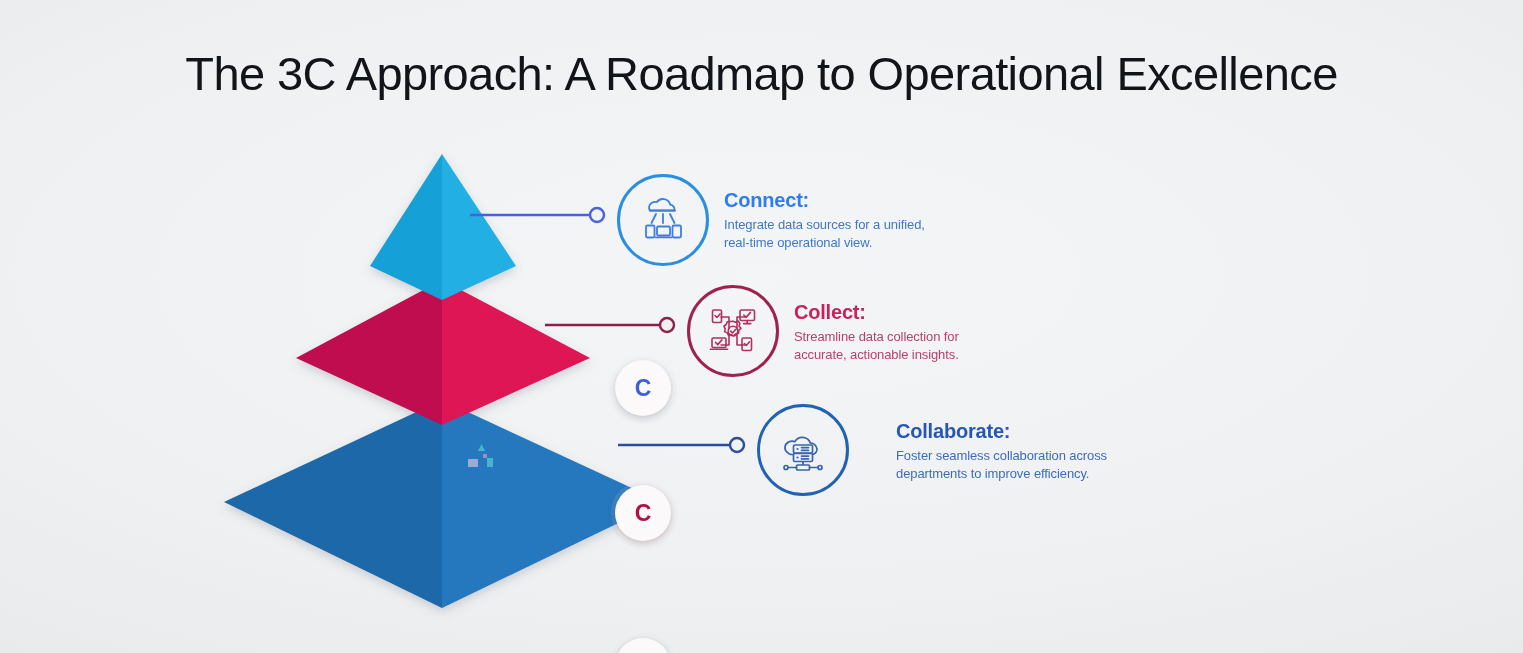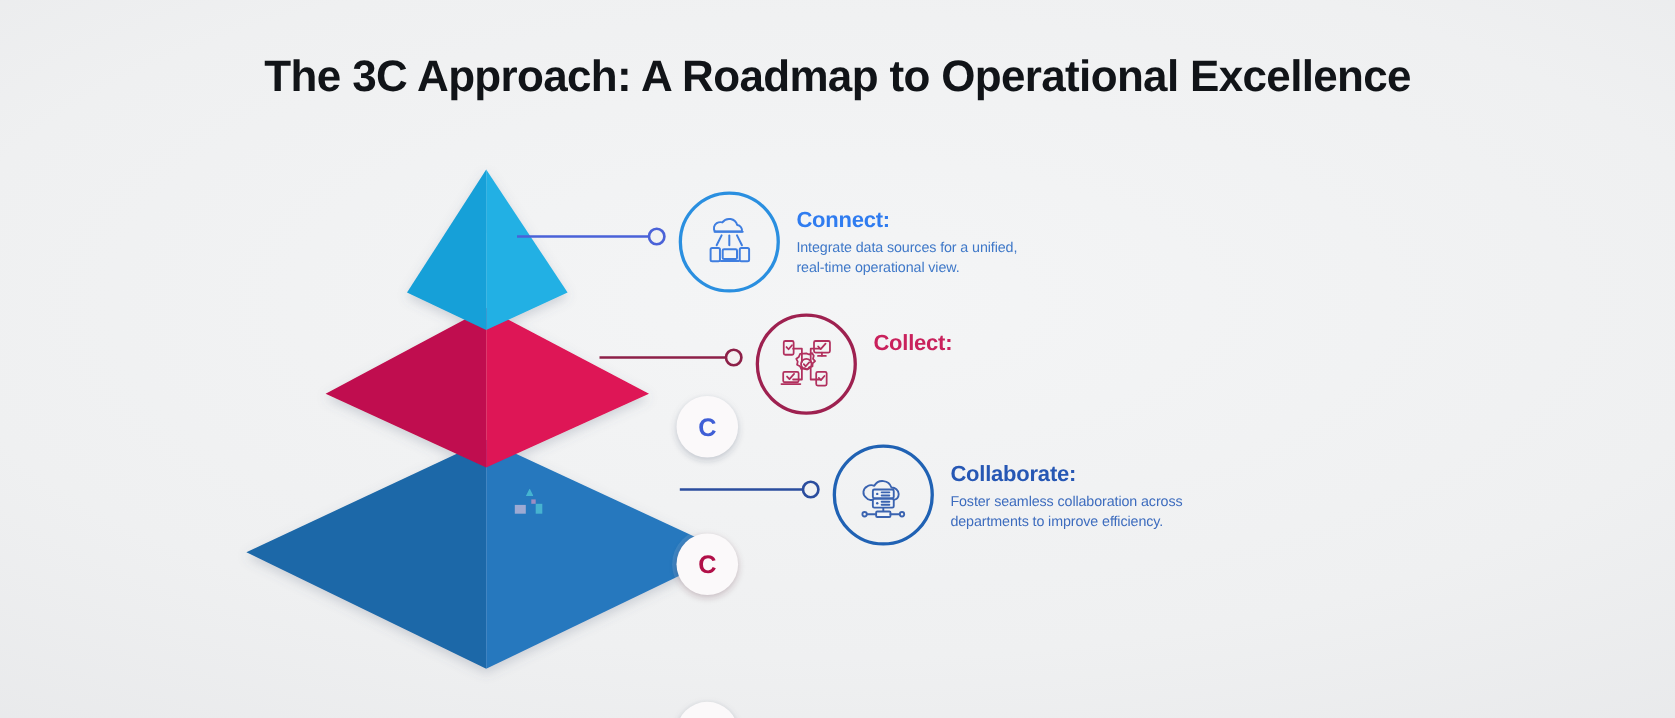--- a/index.html
+++ b/index.html
@@ -21,22 +21,22 @@
     height: 653px;
   }
 
   
   .page-title {
     position: absolute;
     left: 0;
     top: 48px;
     width: 1523px;
     text-align: center;
-    font-size: 40px;
-    font-weight: bold;
+    font-size: 47px;
+    font-weight: normal;
     letter-spacing: -0.6px;
     color: #111418;
     line-height: 1.1;
     white-space: nowrap;
   }
 
   
   .pyramid-wrap {
     position: absolute;
     left: 200px;
@@ -136,21 +136,21 @@
   }
 
   #text-connect { left: 724px; top: 174px; width: 430px; }
   #text-connect .tb-heading { color: #2f7cf0; }
   #text-connect .tb-body { color: #3f78c8; }
 
   #text-collect { left: 794px; top: 286px; width: 430px; }
   #text-collect .tb-heading { color: #c9215c; }
   #text-collect .tb-body { color: #b8416e; }
 
-  #text-collaborate { left: 864px; top: 405px; width: 450px; }
+  #text-collaborate { left: 896px; top: 405px; width: 450px; }
   #text-collaborate .tb-heading { color: #2657b4; }
   #text-collaborate .tb-body { color: #3d6cbe; }
 
   
   .speck { position: absolute; opacity: 0.55; }
   #speck-a { left: 278px; top: 304px; width: 7px; height: 7px;
              background: #5fe6e0; clip-path: polygon(50% 0, 100% 100%, 0 100%); }
   #speck-b { left: 268px; top: 319px; width: 10px; height: 8px; background: #ffd3e4; }
   #speck-c { left: 287px; top: 318px; width: 6px; height: 9px; background: #63e4de; }
   #speck-d { left: 283px; top: 314px; width: 4px; height: 4px; background: #ff9ec4; }
@@ -290,20 +290,22 @@
   </div>
 
   <div class="text-block" id="text-connect">
     <div class="tb-heading">Connect:</div>
     <div class="tb-body">Integrate data sources for a unified,
 real-time operational view.</div>
   </div>
 
   <div class="text-block" id="text-collect">
     <div class="tb-heading">Collect:</div>
+    <div class="tb-body">Streamline data collection for
+accurate, actionable insights.</div>
   </div>
 
   <div class="text-block" id="text-collaborate">
     <div class="tb-heading">Collaborate:</div>
     <div class="tb-body">Foster seamless collaboration across
 departments to improve efficiency.</div>
   </div>
 
 </div>
 

